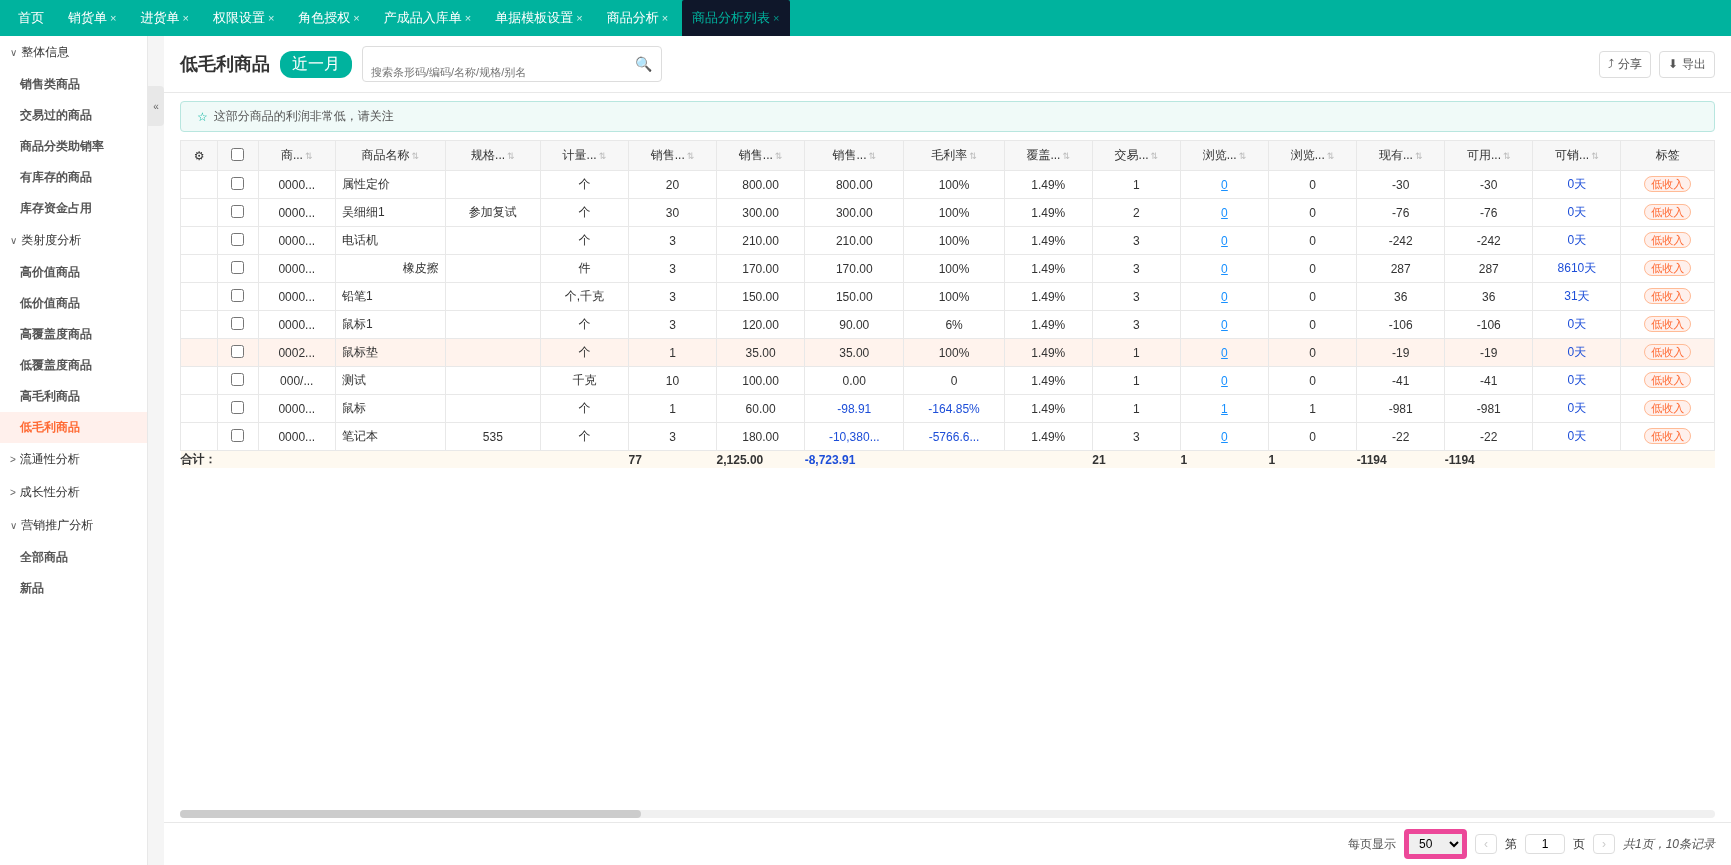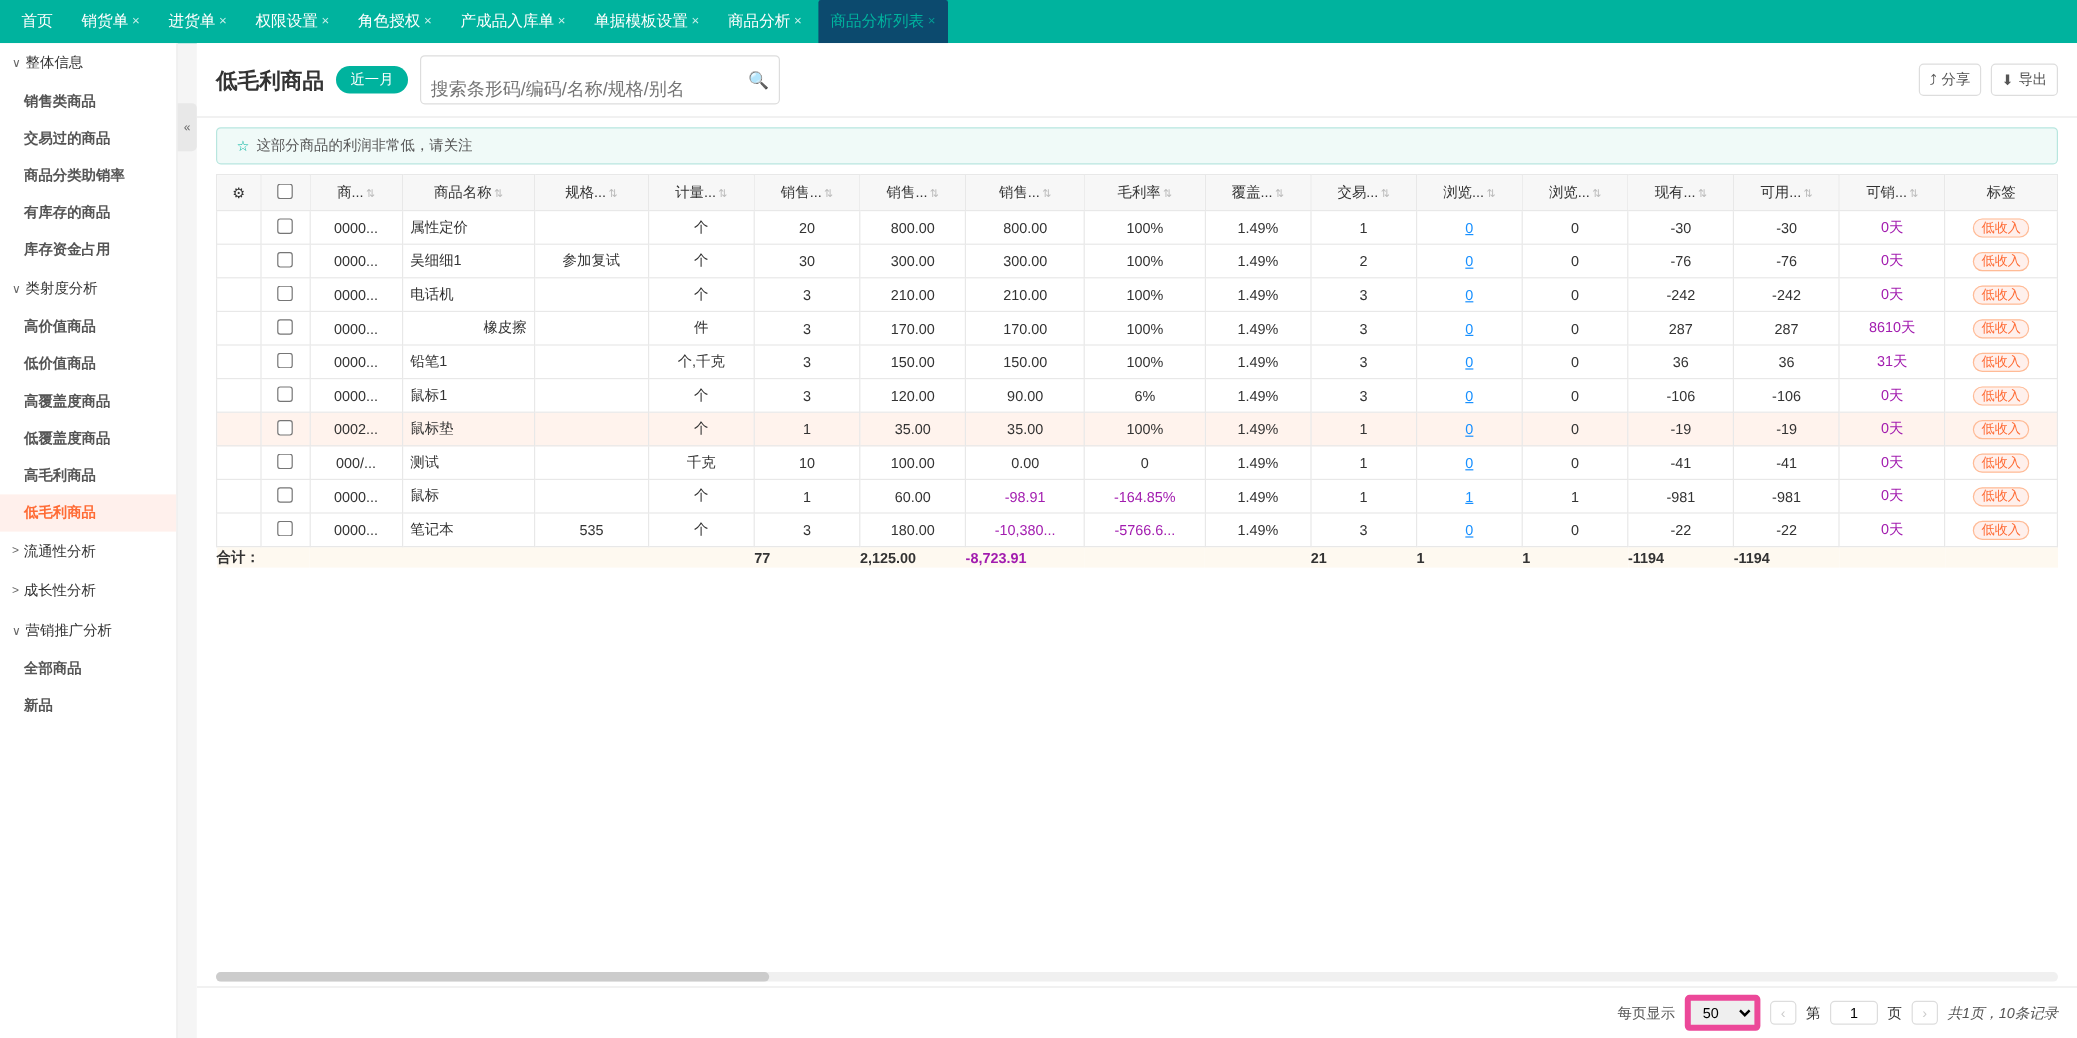--- a/index.html
+++ b/index.html
@@ -17,21 +17,21 @@
     .top-nav .nav-item {
       color: #fff;
       padding: 0 10px;
       height: 36px;
       display: flex;
       align-items: center;
       cursor: pointer;
       font-size: 13px;
       white-space: nowrap;
     }
-    .top-nav .nav-item.active { background: #0c4a6e; color: #00b39e; border-radius: 2px 2px 0 0; }
+    .top-nav .nav-item.active { background: #0f172a; color: #00b39e; border-radius: 2px 2px 0 0; }
     .nav-close { margin-left: 3px; font-size: 11px; opacity: 0.8; }
 
     
     .main-layout { display: flex; height: calc(100vh - 36px); }
 
     
     .sidebar {
       width: 148px;
       background: #fff;
       border-right: 1px solid #e8e8e8;
@@ -94,36 +94,36 @@
       font-size: 18px;
       font-weight: bold;
       color: #333;
     }
     .filter-btn {
       background: #00b39e;
       color: #fff;
       border: none;
       border-radius: 12px;
       padding: 3px 12px;
-      font-size: 12px;
+      font-size: 16px;
       cursor: pointer;
     }
     .search-box {
       display: flex;
       align-items: center;
       border: 1px solid #ddd;
       border-radius: 4px;
       padding: 3px 8px;
       flex: 1;
       max-width: 300px;
     }
     .search-box input {
       border: none;
       outline: none;
-      font-size: 15px;
+      font-size: 11px;
       width: 100%;
       color: #999;
       margin-top: 16px;
     }
     .search-icon { color: #00b39e; font-size: 14px; cursor: pointer; }
     .header-actions { margin-left: auto; display: flex; gap: 8px; align-items: center; }
     .action-btn {
       display: flex;
       align-items: center;
       gap: 4px;
@@ -186,21 +186,21 @@
     .sort-icon { margin-left: 2px; color: #bbb; font-size: 9px; }
     .td-link { color: #1890ff; text-decoration: underline; cursor: pointer; }
     .tag-orange { 
       background: #fff0ec; 
       color: #ff6b35; 
       border: 1px solid #ffbb96; 
       padding: 1px 6px; 
       border-radius: 10px; 
       font-size: 11px;
     }
-    .td-red { color: #a21caf; }
+    .td-red { color: #1d4ed8; }
 
     
     .pagination-bar {
       border-top: 1px solid #e8e8e8;
       padding: 6px 16px;
       display: flex;
       align-items: center;
       justify-content: flex-end;
       gap: 8px;
       font-size: 12px;

